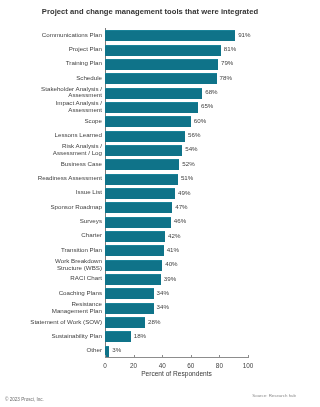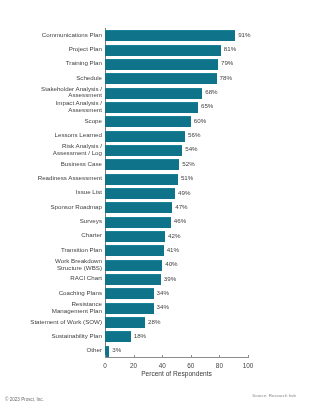--- a/index.html
+++ b/index.html
@@ -131,20 +131,21 @@
     font-size: 4.4px;
     color: #8a8a8a;
     white-space: nowrap;
   }
 </style>
 </head>
 <body>
 
 <div id="chart-root">
 
+  <div class="chart-title">Project and change management tools that were integrated</div>
 
   <div id="plot">
     <div class="axis-line" id="axis-y"></div>
     <div class="axis-line" id="axis-x"></div>
     <div id="bars">
         <div class="row" style="top: 2.17391px; width: 143px;">
           <div class="cat-label one-line">Communications Plan</div>
           <div class="bar" style="width: 130.13px; background: rgb(15, 115, 137);"></div>
           <div class="bar-value" style="left: 133.13px;">91%</div>
         </div>

